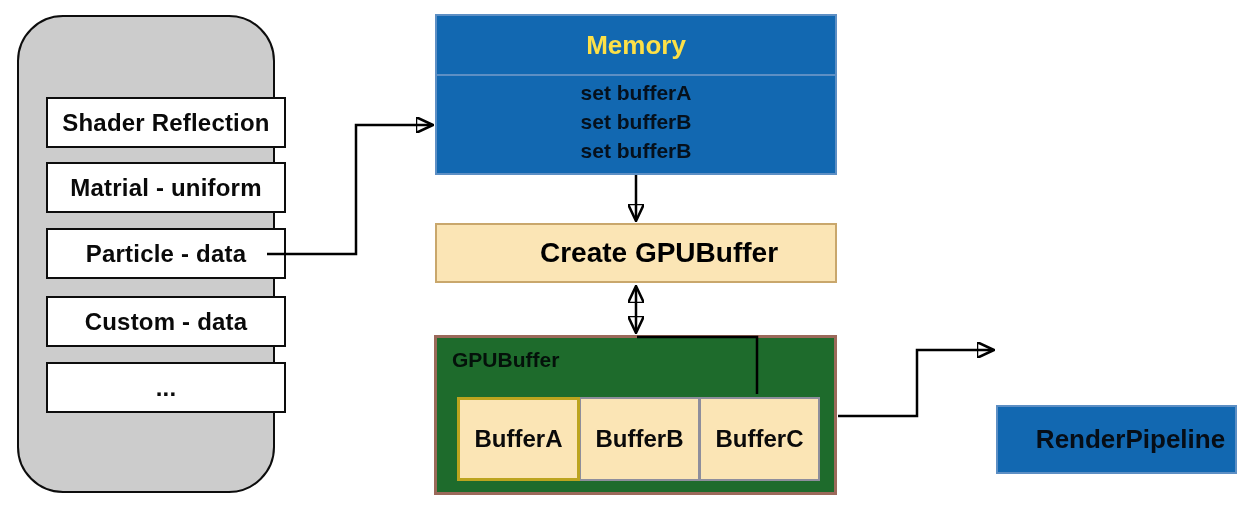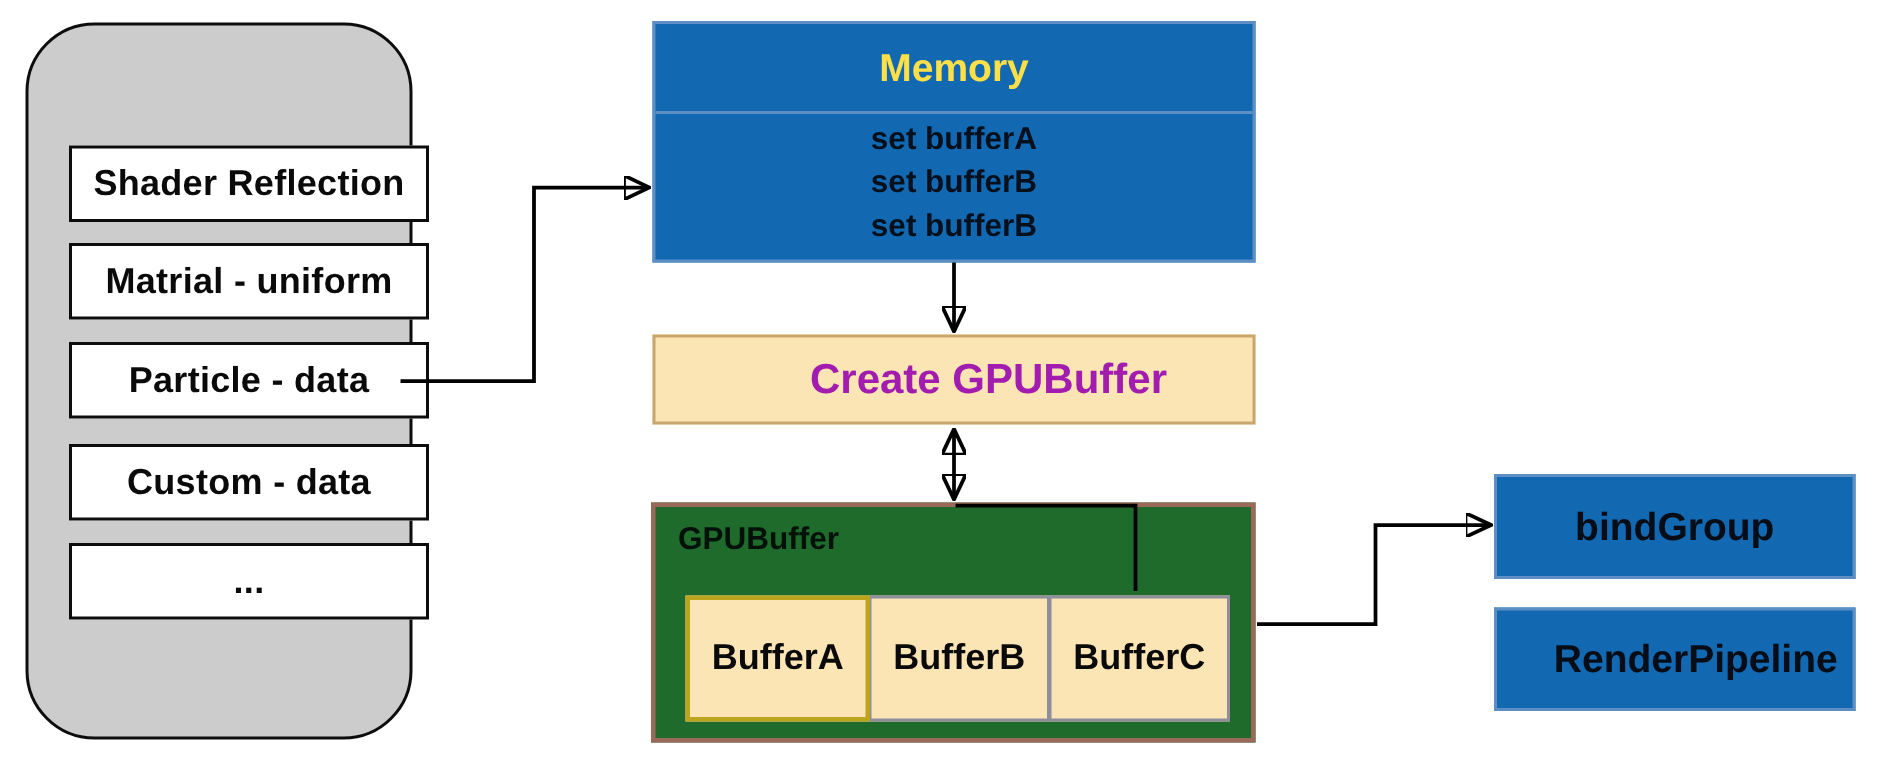--- a/index.html
+++ b/index.html
@@ -67,21 +67,21 @@
   }
   .bindgroup-box { left: 996px; top: 316px; }
   .renderpipeline-box { left: 996px; top: 405px; height: 69px; padding-left: 28px; }
 
   
   .create-box {
     left: 435px; top: 223px; width: 402px; height: 60px;
     background: #fbe5b5;
     border: 2px solid #c9a76c;
     display: flex; align-items: center; justify-content: center;
-    font-size: 28px; font-weight: bold; color: #a21caf; padding-left: 46px;
+    font-size: 28px; font-weight: bold; color: #000000; padding-left: 46px;
   }
 
   
   .gpubuffer-box {
     left: 434px; top: 335px; width: 403px; height: 160px;
     background: #1e6b2c;
     border: 3px solid #9b695a;
   }
   .gpubuffer-title {
     left: 15px; top: 10px;
@@ -162,23 +162,20 @@
       </div>
       <div class="buffer-cell">
         <span>BufferB</span>
       </div>
       <div class="buffer-cell">
         <span>BufferC</span>
       </div>
     </div>
   </div>
 
-  <div class="abs blue-box side-blue bindgroup-box">
-    <span>bindGroup</span>
-  </div>
   <div class="abs blue-box side-blue renderpipeline-box">
     <span>RenderPipeline</span>
   </div>
 
   <svg id="arrows" viewBox="0 0 1254 514" xmlns="http://www.w3.org/2000/svg">
     <defs>
       <marker id="ah" markerUnits="userSpaceOnUse" markerWidth="18" markerHeight="16" refX="15" refY="8" orient="auto-start-reverse">
         <path d="M0,0 L17,8 L0,16 Z" fill="#000000" stroke="none"></path>
       </marker>
     </defs>

